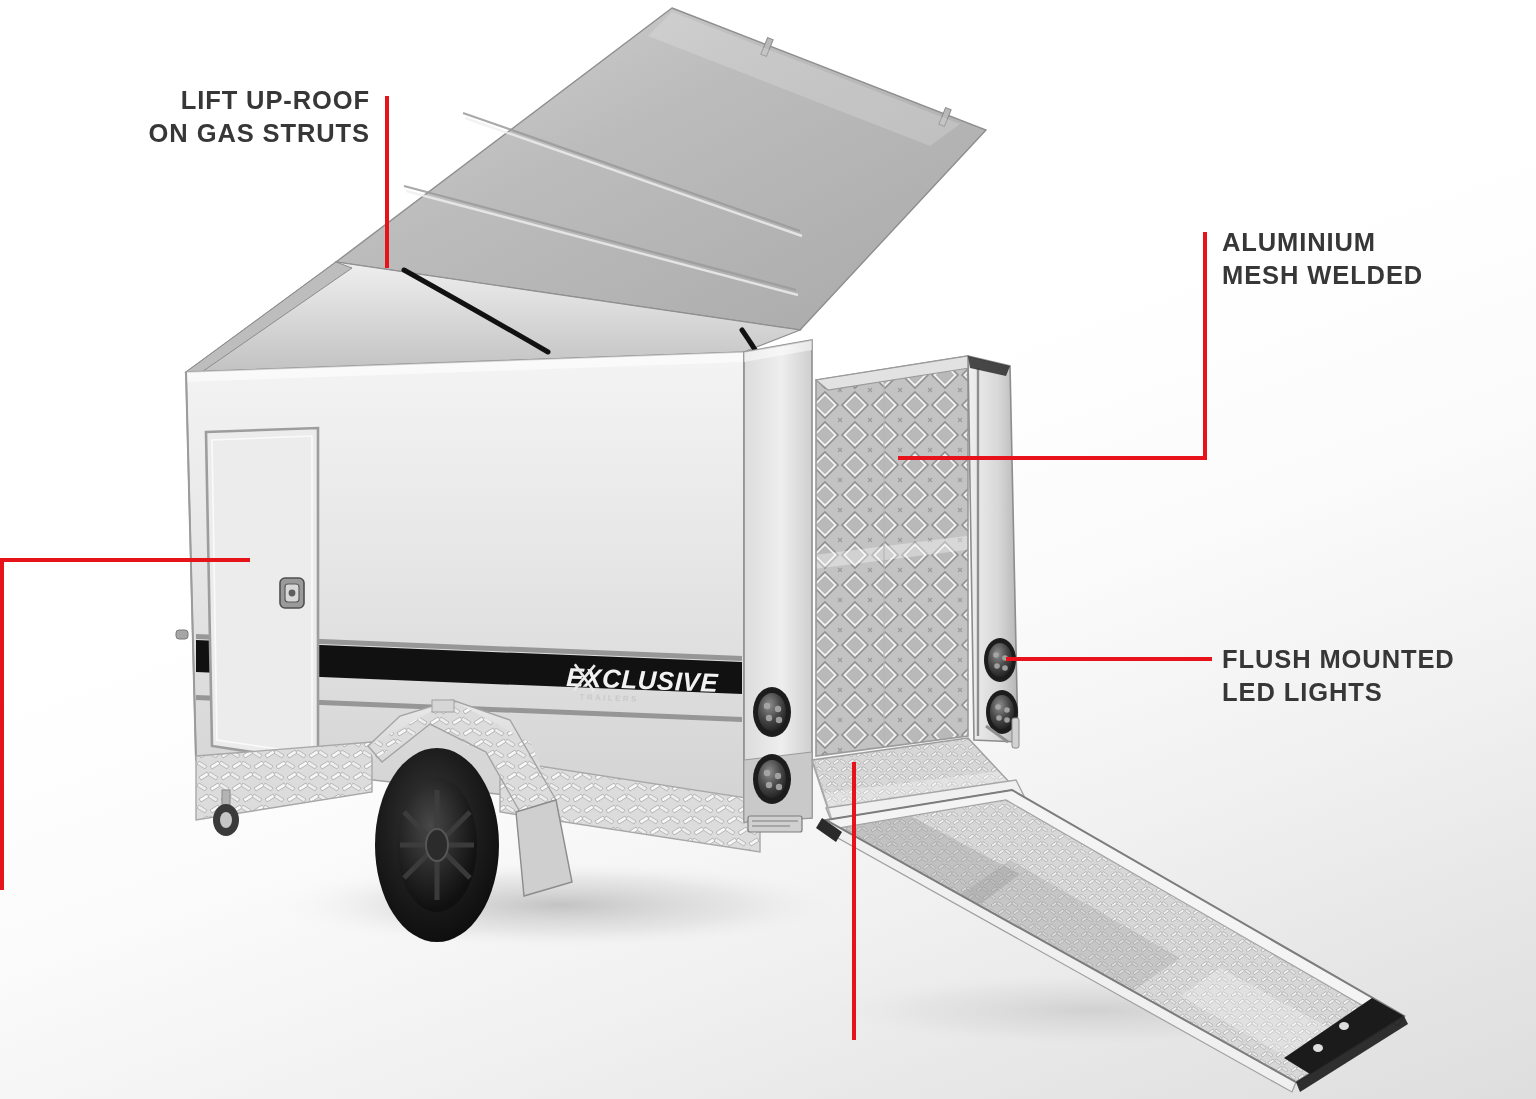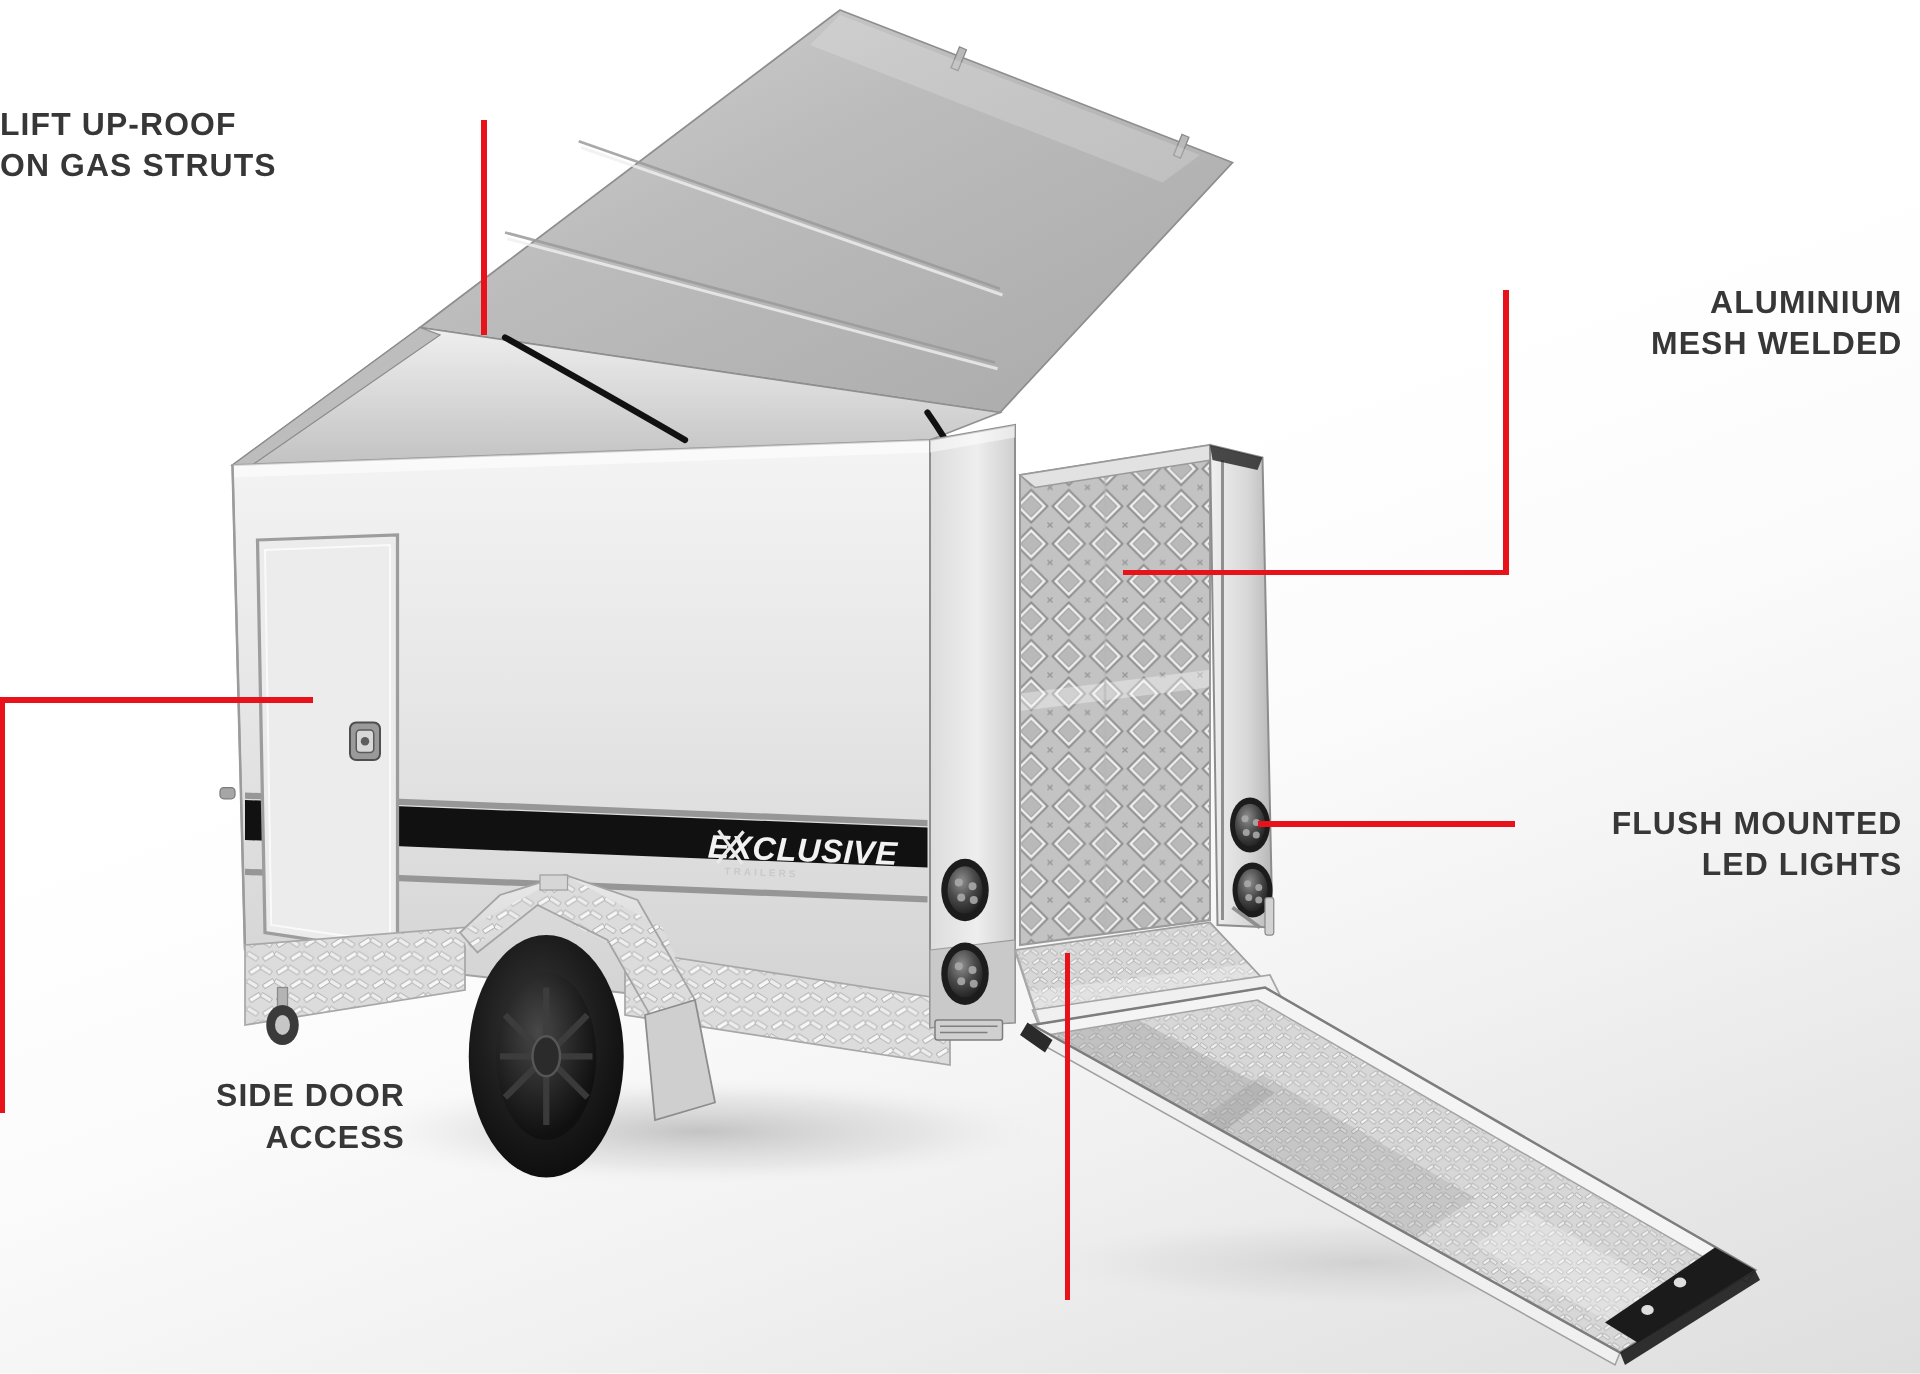--- a/index.html
+++ b/index.html
@@ -36,22 +36,22 @@
     font-family: "Liberation Sans", sans-serif;
     font-weight: bold;
     font-size: 25.5px;
     line-height: 1.30;
     letter-spacing: 0.9px;
     color: #373737;
     text-transform: uppercase;
     white-space: pre-line;
     user-select: none;
   }
-  .callout.ta-right { text-align: left; }
-  .callout.ta-left  { text-align: right; }
+  .callout.ta-right { text-align: right; }
+  .callout.ta-left  { text-align: left; }
 
   #cal-lift-up-roof    { left: 0px;    top: 84px;  width: 370px; }
   #cal-aluminium-mesh  { left: 1222px; top: 226px; width: 300px; }
   #cal-flush-led       { left: 1222px; top: 643px; width: 300px; }
   #cal-side-door       { left: 24px;   top: 861px; width: 300px; }
   #cal-check-plate     { left: 448px;  top: 984px; width: 400px; }
 </style>
 </head>
 <body>
 
@@ -423,17 +423,15 @@
 
   <div class="callout ta-right" id="cal-lift-up-roof">LIFT UP-ROOF
 ON GAS STRUTS</div>
 
   <div class="callout ta-left" id="cal-aluminium-mesh">ALUMINIUM
 MESH WELDED</div>
 
   <div class="callout ta-left" id="cal-flush-led">FLUSH MOUNTED
 LED LIGHTS</div>
 
-  <div class="callout ta-left" id="cal-side-door">SIDE DOOR
-ACCESS</div>
 
 
 </div>
 
 </body></html>

